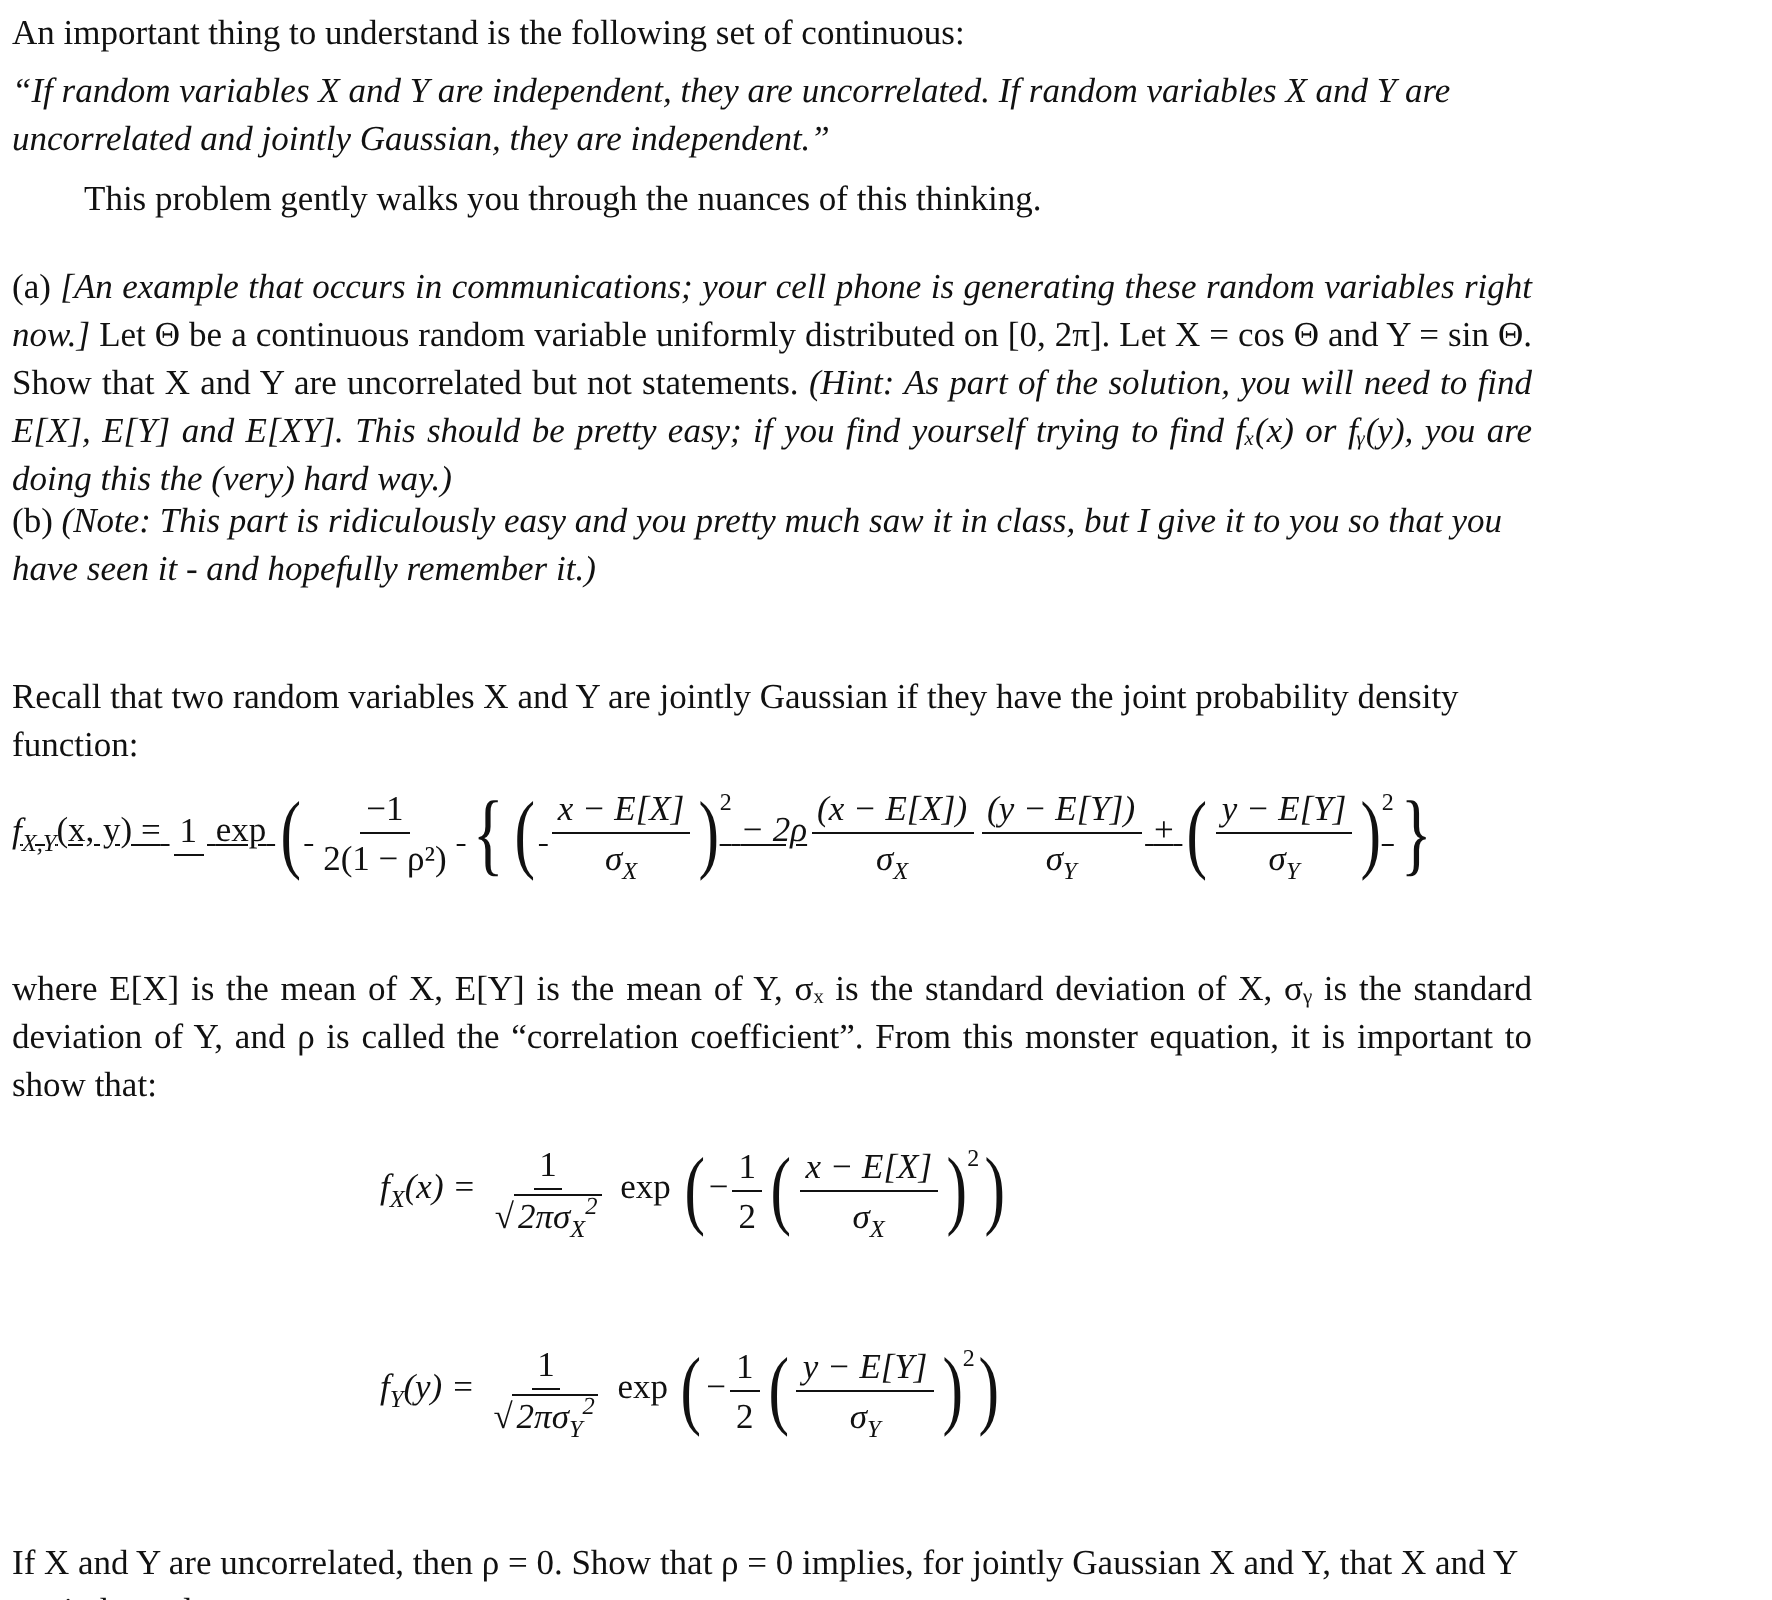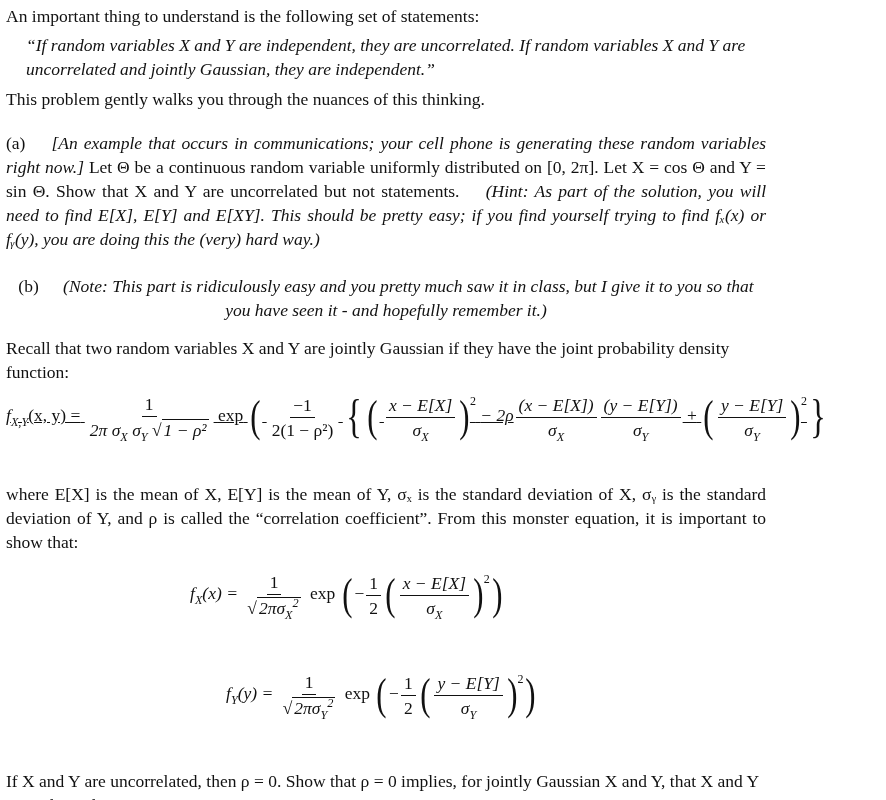--- a/index.html
+++ b/index.html
@@ -2,58 +2,57 @@
 <html><head>
 <meta charset="utf-8">
 <style>
   html, body { margin: 0; padding: 0; background: #ffffff; }
   body {
     width: 886px; height: 800px; overflow: hidden; position: relative;
     font-family: "Liberation Serif", "DejaVu Serif", serif;
     color: #111111; font-size: 17.5px; line-height: 24px;
   }
   .p { position: absolute; left: 6px; width: 760px; margin: 0; }
-  .it { font-style: italic; margin-left: 20px; }
+  .it { font-style: italic; }
   .m { font-style: italic; }
   .rm { font-style: normal; }
   sub, sup { font-size: 70%; line-height: 0; }
   .eq { position: absolute; white-space: nowrap; font-size: 17.5px; }
   .frac { display: inline-flex; flex-direction: column; align-items: center; vertical-align: middle; margin: 0 2px; }
   .frac .num { padding: 0 3px 2px 3px; border-bottom: 1px solid #111; line-height: 20px; }
   .frac .den { padding: 2px 3px 0 3px; line-height: 20px; }
   .bigp { display: inline-block; font-size: 44px; line-height: 40px; vertical-align: middle; transform: scaleX(0.7); font-weight: 300; }
   .bigb { display: inline-block; font-size: 46px; line-height: 40px; vertical-align: middle; transform: scaleX(0.7); }
   .sq { display: inline-block; border-top: 1px solid #111; padding: 0 2px; }
   .sup2 { position: relative; top: -16px; font-size: 12px; margin-left: -2px; }
 </style>
 </head>
 <body>
 
-<p class="p" style="top:4px;">An important thing to understand is the following set of statements:</p>
+<p class="p" style="top:4px;">An important thing to understand is the following set of continuous:</p>
 <p class="p it" style="top:33px; width:770px;">“If random variables X and Y are independent, they are uncorrelated. If random variables X and Y are uncorrelated and jointly Gaussian, they are independent.”</p>
-<p class="p" style="top:87px;">This problem gently walks you through the nuances of this thinking.</p>
+<p class="p" style="top:87px;margin-left:36px;">This problem gently walks you through the nuances of this thinking.</p>
 
 <div class="p" style="top:131px; width:760px; text-align:justify;">
   <span>(a)</span>
   <span class="it">[An example that occurs in communications; your cell phone is generating these random variables right now.]</span>
   <span>Let Θ be a continuous random variable uniformly distributed on [0, 2π]. Let X = cos Θ and Y = sin Θ. Show that X and Y are uncorrelated but not statements.</span>
   <span class="it">(Hint: As part of the solution, you will need to find E[X], E[Y] and E[XY]. This should be pretty easy; if you find yourself trying to find fₓ(x) or fᵧ(y), you are doing this the (very) hard way.)</span>
 </div>
 
-<div class="p" style="top:274px; width:760px;text-align:center;">
+<div class="p" style="top:248px; width:760px;">
   <span>(b)</span>
   <span class="it">(Note: This part is ridiculously easy and you pretty much saw it in class, but I give it to you so that you have seen it - and hopefully remember it.)</span>
 </div>
 <p class="p" style="top:336px; width:760px;">Recall that two random variables X and Y are jointly Gaussian if they have the joint probability density function:</p>
 
 <div class="eq" style="left:6px; top:394px;text-decoration:underline;">
   <span class="m"><span>f</span><sub>X,Y</sub></span><span>(x, y) =</span>
   <span class="frac">
     <span class="num rm">1</span>
-    <span class="den m">2π σ<sub>X</sub> σ<sub>Y</sub> √<span class="sq">1 − ρ²</span></span>
   </span>
   <span class="rm">exp</span>
   <span class="bigp">(</span>
   <span class="frac">
     <span class="num rm">−1</span>
     <span class="den rm">2(1 − ρ²)</span>
   </span>
   <span class="bigb">{</span><span class="bigp">(</span>
   <span class="frac">
     <span class="num m">x − E[X]</span>
@@ -84,21 +83,21 @@
   <span class="rm">exp</span>
   <span class="bigp">(</span>−<span class="frac">
     <span class="num rm">1</span>
     <span class="den rm">2</span>
   </span><span class="bigp">(</span><span class="frac">
     <span class="num m">x − E[X]</span>
     <span class="den m">σ<sub>X</sub></span>
   </span><span class="bigp">)</span><span class="sup2">2</span><span class="bigp">)</span>
 </div>
 
-<div class="eq" style="left:190px; top:672px;margin-left:36px;">
+<div class="eq" style="left:190px; top:672px;">
   <span class="m"><span>f</span><sub>Y</sub></span><span class="m">(y) =</span>
   <span class="frac">
     <span class="num rm">1</span>
     <span class="den m">√<span class="sq">2πσ<sub>Y</sub><sup>2</sup></span></span>
   </span>
   <span class="rm">exp</span>
   <span class="bigp">(</span>−<span class="frac">
     <span class="num rm">1</span>
     <span class="den rm">2</span>
   </span><span class="bigp">(</span><span class="frac">

